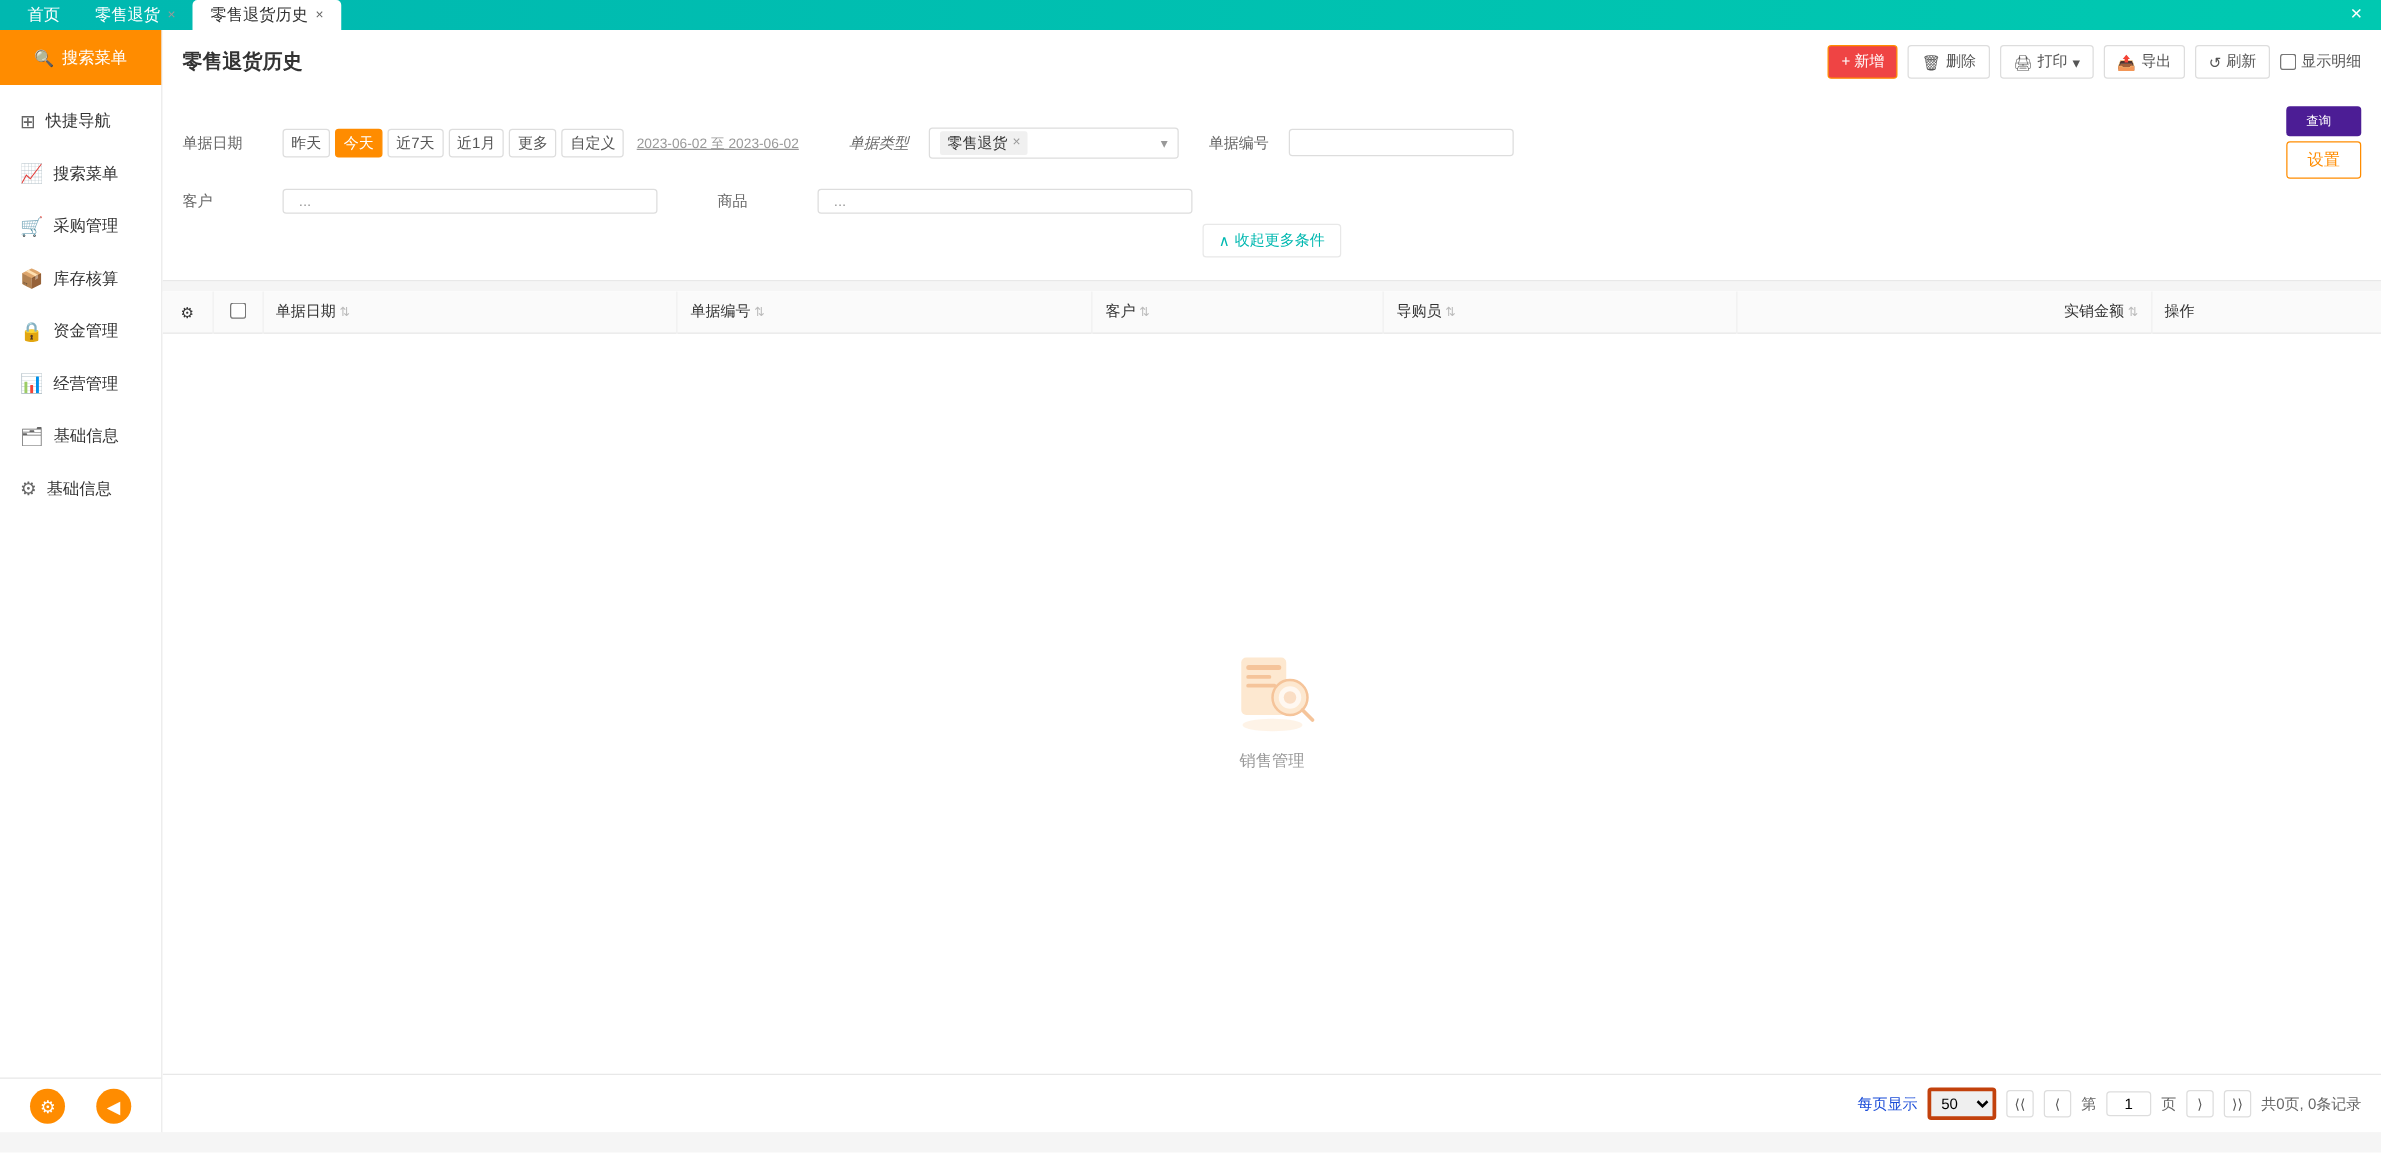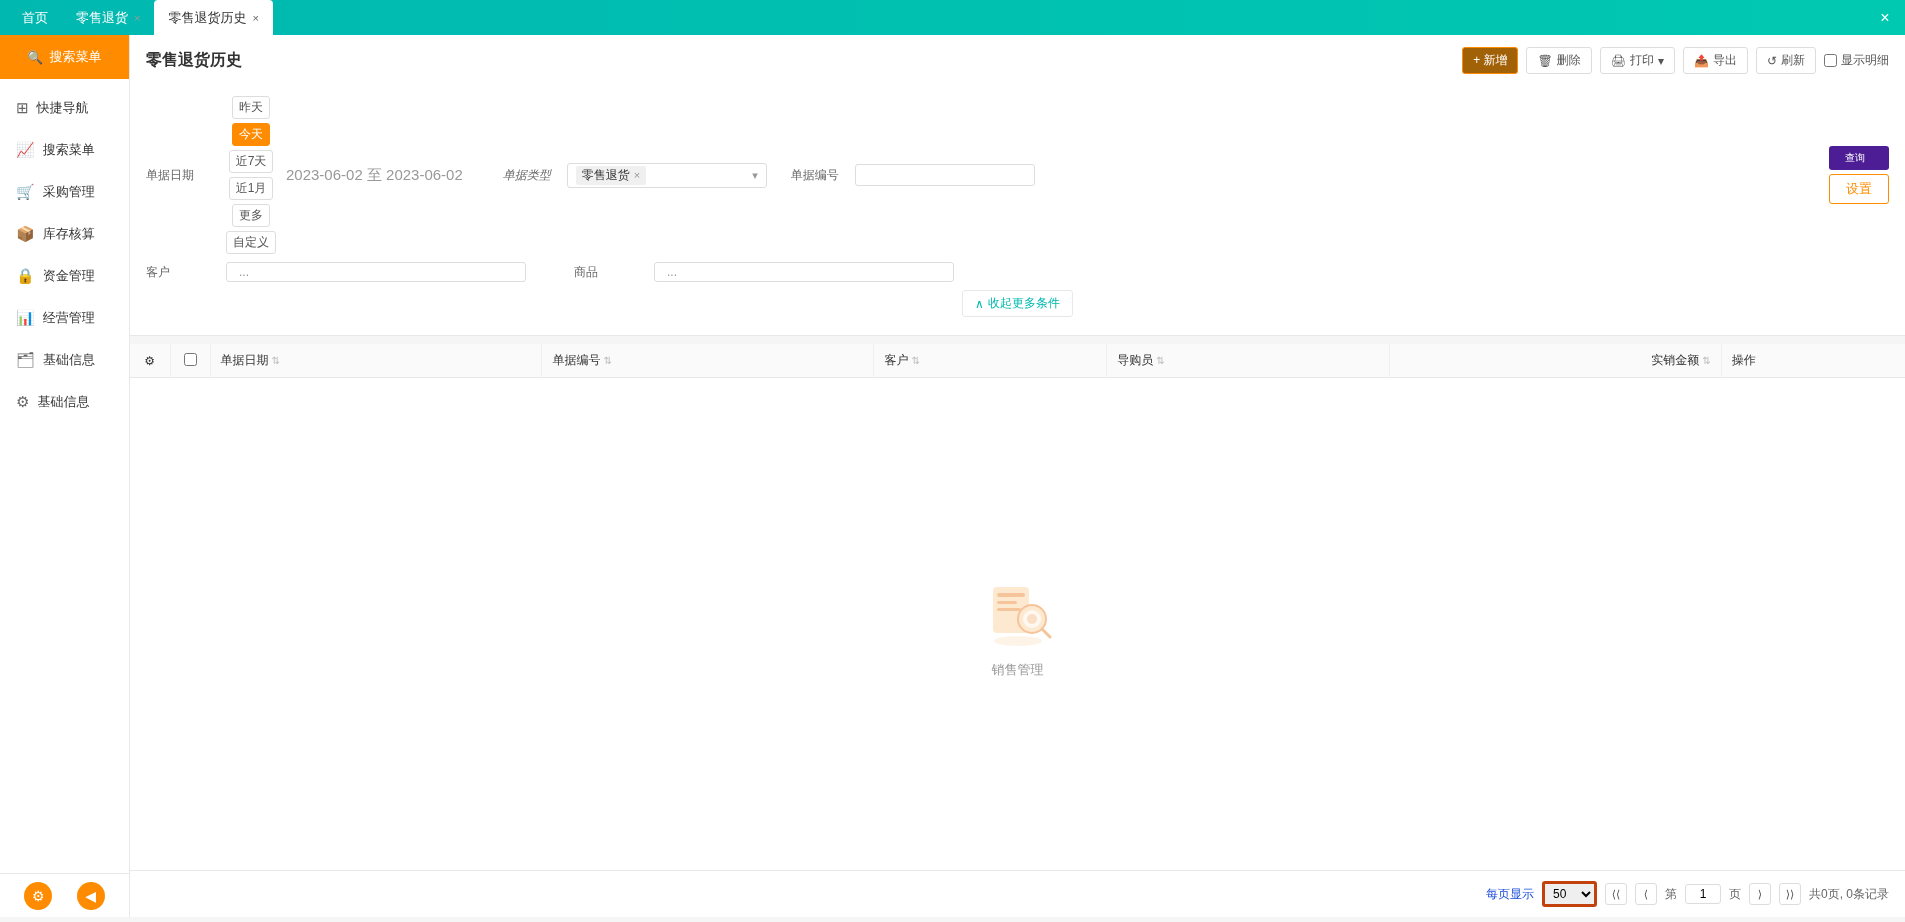--- a/index.html
+++ b/index.html
@@ -1,20 +1,20 @@
 <!DOCTYPE html>
 <html><head>
   <meta charset="utf-8">
   <style>
     * { box-sizing: border-box; margin: 0; padding: 0; }
     body { font-family: 'Microsoft YaHei', Arial, sans-serif; font-size: 13px; background: #f5f5f5; overflow: hidden; }
 
     
     .top-bar {
-      height: 35px;
+      height: 24px;
       background: linear-gradient(90deg, #00b8b0 0%, #00c9b1 100%);
       display: flex;
       align-items: center;
       padding: 0 0 0 8px;
     }
     .top-bar-tabs {
       display: flex;
       align-items: center;
       flex: 1;
       height: 100%;
@@ -149,21 +149,21 @@
       gap: 4px;
       padding: 4px 10px;
       border: 1px solid #ddd;
       border-radius: 3px;
       background: #fff;
       color: #555;
       font-size: 12px;
       cursor: pointer;
     }
     .toolbar-btn.primary {
-      background: #a16207;
+      background: #ef4444;
       color: #fff;
       border-color: #ff8c00;
     }
     .toolbar-btn.query-btn {
       background: #4c1d95;
       color: #fff;
       border: none;
       padding: 5px 16px;
       border-radius: 3px;
       font-size: 10px;
@@ -200,41 +200,41 @@
     .filter-label {
       width: 80px;
       font-size: 12px;
       color: #666;
       flex-shrink: 0;
     }
     .filter-date-btns {
       display: flex;
       align-items: center;
       gap: 4px;
-      flex-direction: column;
     }
     .date-btn {
       padding: 2px 6px;
       border: 1px solid #ddd;
       border-radius: 3px;
       background: #fff;
       font-size: 12px;
       color: #555;
       cursor: pointer;
     }
     .date-btn.active {
       background: #ff8c00;
       color: #fff;
       border-color: #ff8c00;
       text-align: center;
     }
     .date-range {
-      font-size: 15px;
+      font-size: 11px;
       color: #999;
       margin-left: 8px;
+      text-decoration: underline;
     }
     .filter-input {
       border: 1px solid #ddd;
       border-radius: 3px;
       padding: 3px 8px;
       font-size: 12px;
       color: #333;
       background: #fff;
       min-width: 120px;
     }

